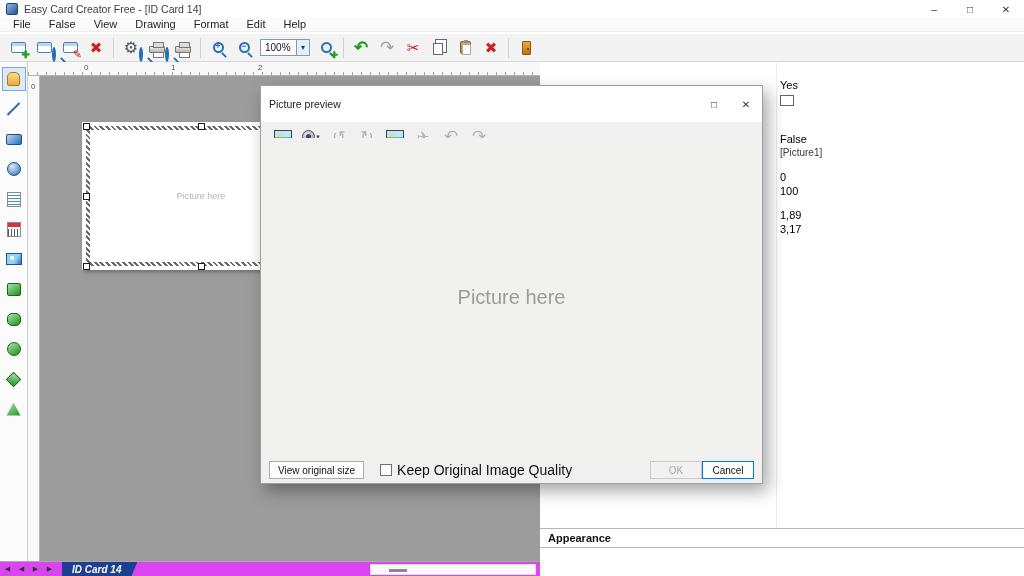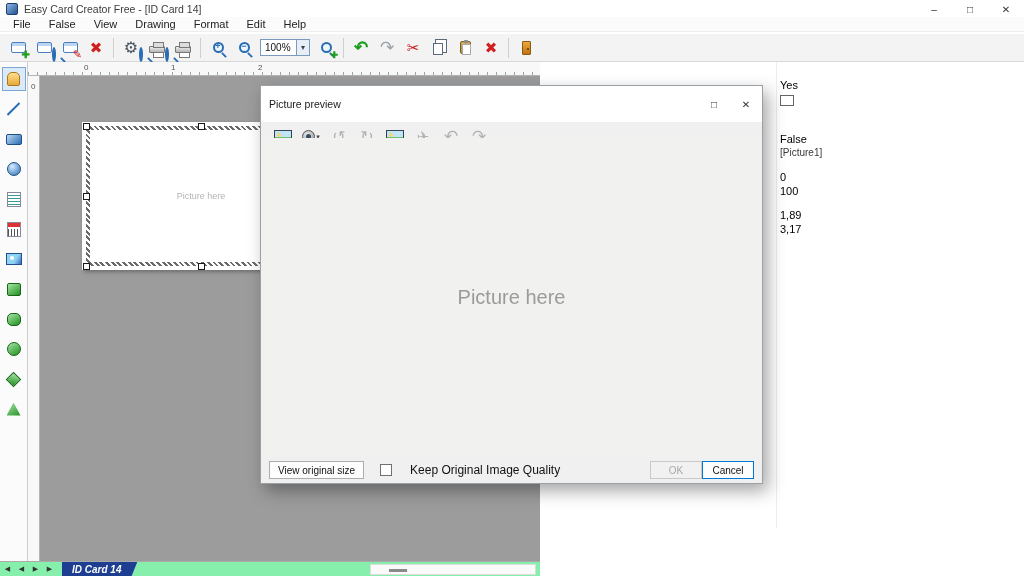--- a/index.html
+++ b/index.html
@@ -121,21 +121,21 @@
   .vline{position:absolute;left:236px;top:0;height:466px;width:1px;background:#ededed}
   .prow{position:absolute;left:240px;font-size:11px;color:#000}
   .prow.b{font-weight:normal}
   .prow.small{font-size:10px;color:#3a3a3a}
   .pchk{position:absolute;left:240px;width:14px;height:11px;border:1px solid #666;background:#fff}
   .appearance{position:absolute;left:0;right:0;top:466px;height:20px;background:#fff;
               border-top:1px solid #b5b5b5;border-bottom:1px solid #b5b5b5;
               display:flex;align-items:center;padding-left:8px;font-weight:bold;font-size:11px}
 
   
-  .bbar{position:absolute;left:0;top:561px;width:540px;height:15px;background:#86efac;
+  .bbar{position:absolute;left:0;top:561px;width:540px;height:15px;background:#d946ef;
         border-top:1px solid #aaa;display:flex;align-items:center;z-index:4}
   .nav-btn{width:13px;height:13px;display:flex;align-items:center;justify-content:center;
            font-size:7px;color:#333;margin-left:1px}
   .tab{margin-left:6px;height:15px;padding:0 16px 0 10px;background:var(--tab-blue,#1e3f91);
        color:#fff;font-size:10px;font-weight:bold;font-style:italic;display:flex;
        align-items:center;clip-path:polygon(0 0,100% 0,92% 100%,0 100%)}
   .hscroll{position:absolute;left:370px;top:2px;width:166px;height:11px;background:#fafafa;
            border:1px solid #ddd}
   .hthumb{position:absolute;left:18px;top:4px;width:18px;height:3px;background:#8a8a8a}
 
@@ -166,21 +166,21 @@
   .dlg-ph{font-size:20px;color:#9b9b9b}
   .dlg-footer{position:absolute;left:0;right:0;bottom:0;height:26px;display:flex;
               align-items:center;padding:0 8px}
   .btn{height:18px;padding:0 8px;background:#fdfdfd;border:1px solid #adadad;font-size:10px;
        display:flex;align-items:center;font-family:inherit;color:#111}
   .btn.disabled{color:#a8a8a8;background:#f1f1f1;border-color:#c9c9c9}
   .btn.primary{border:1px solid var(--accent,#0078d7)}
   .btn.sq{width:52px;justify-content:center}
   .okm{margin-left:auto;}
   .chk{width:12px;height:12px;background:#fff;border:1px solid #707070;margin-left:16px}
-  .chk-label{font-size:12px;margin-left:18px;color:#111}
+  .chk-label{font-size:14px;margin-left:5px;color:#111}
 </style>
 </head>
 <body>
 
 <div id="app">
 
   <div class="titlebar">
     <div class="app-icon"></div>
     <span class="title-text">Easy Card Creator Free - [ID Card 14]</span>
     <div class="win-controls">
@@ -346,20 +346,23 @@
   <div class="rpanel">
     <div class="vline"></div>
     <span class="prow" style="top:17px">Yes</span>
     <div class="pchk" style="top:33px"></div>
     <span class="prow b" style="top:71px">False</span>
     <span class="prow small" style="top:85px">[Picture1]</span>
     <span class="prow b" style="top:109px">0</span>
     <span class="prow" style="top:123px">100</span>
     <span class="prow b" style="top:147px">1,89</span>
     <span class="prow b" style="top:161px">3,17</span>
+    <div class="appearance">
+      <span>Appearance</span>
+    </div>
   </div>
 
   <div class="bbar">
     <div class="nav-btn">
         <span>◀</span>
       </div>
     <div class="nav-btn">
         <span>◀</span>
       </div>
     <div class="nav-btn">

